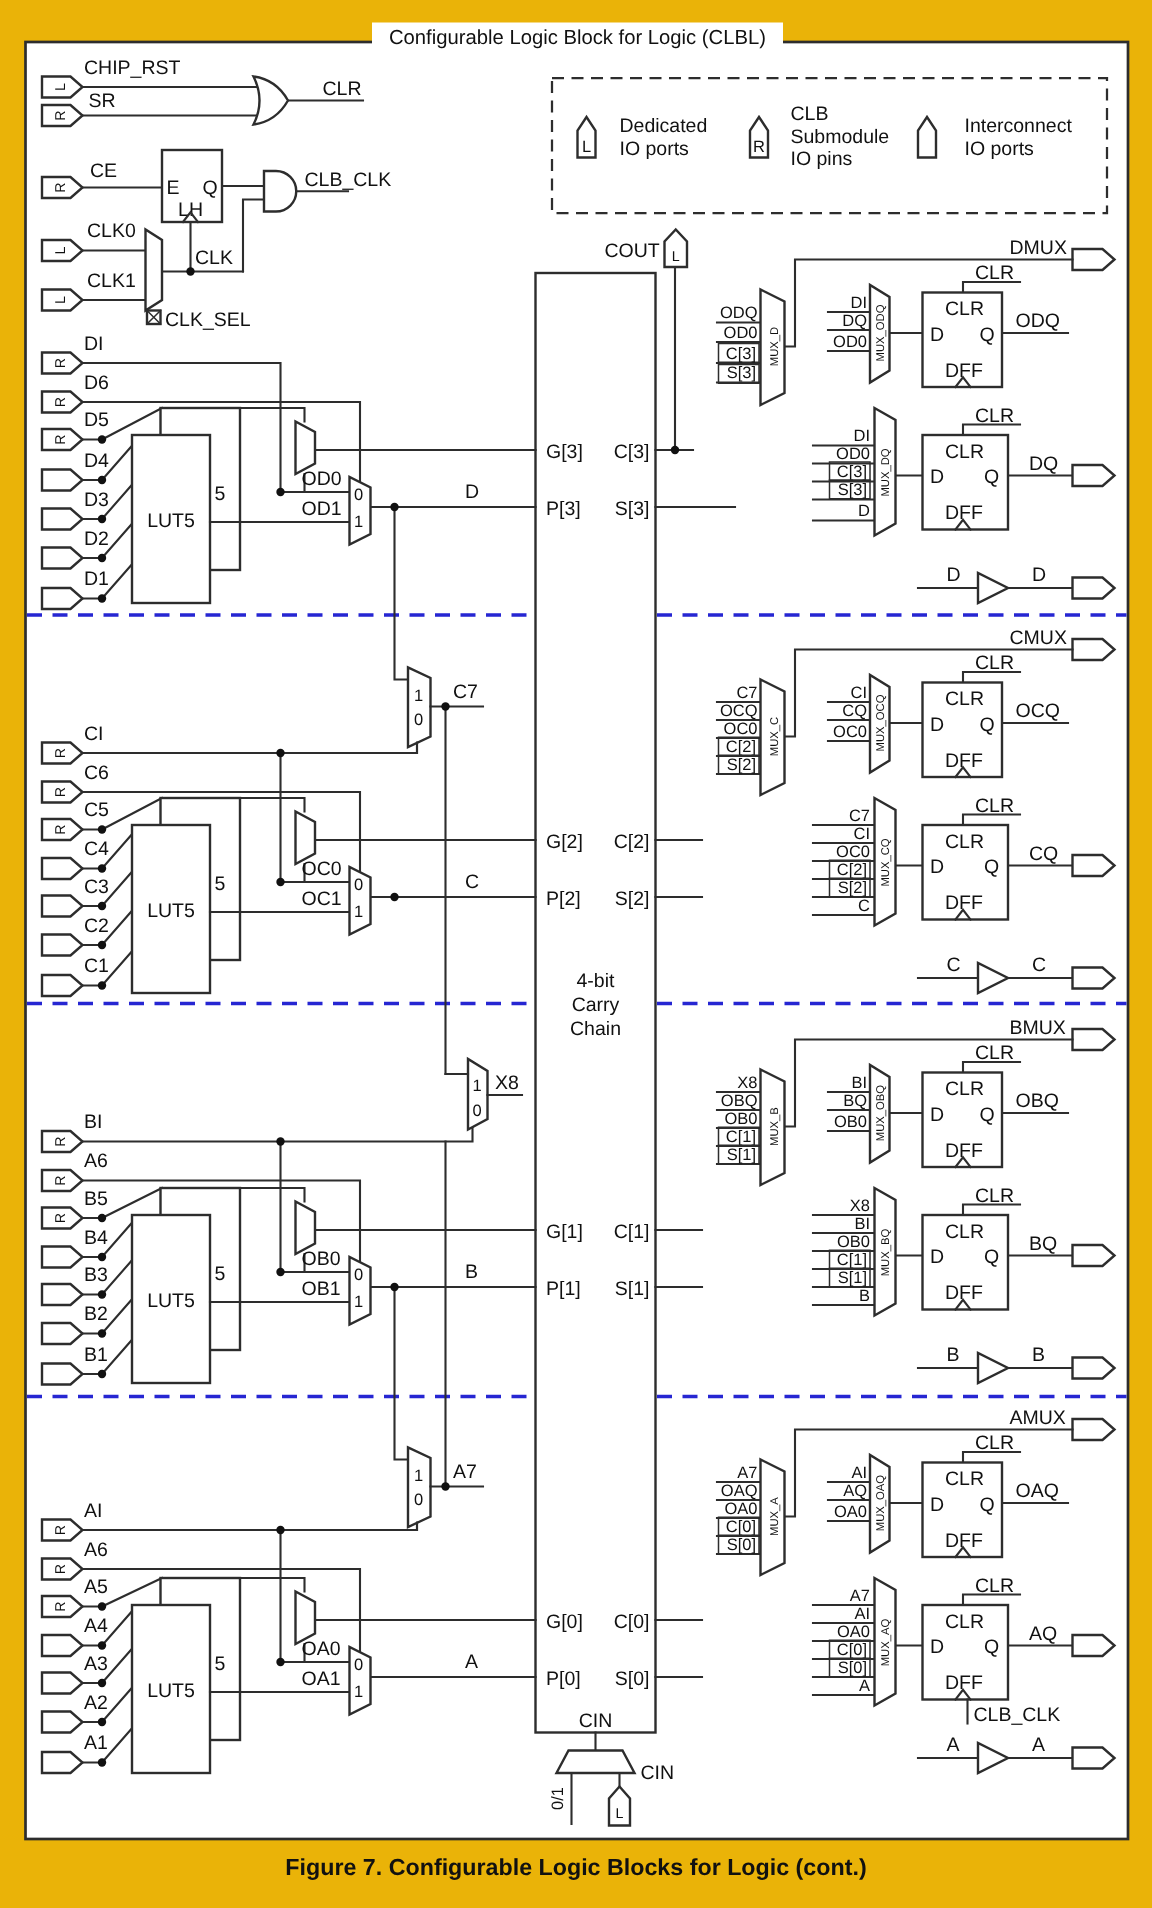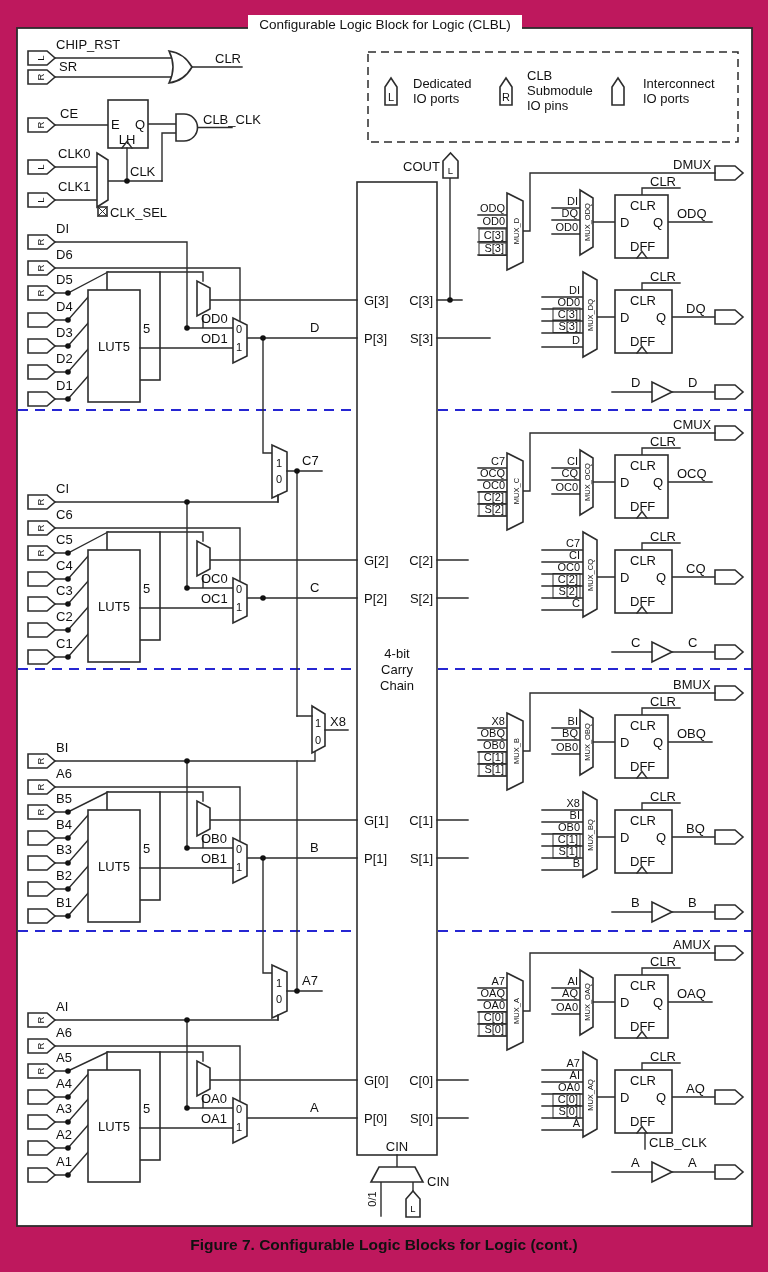--- a/index.html
+++ b/index.html
@@ -1,16 +1,16 @@
 <!DOCTYPE html>
 <html><head>
 <meta charset="utf-8">
 <style>
   html,body{margin:0;padding:0;background:#fff}
-  .stage{width:768px;height:1272px;position:relative;background:#be185d}
+  .stage{width:768px;height:1272px;position:relative;background:#eab308}
   svg{display:block}
   .w{fill:none;stroke:#2d2d2d;stroke-width:1.4;stroke-linecap:square}
   .b{fill:#fff;stroke:#2d2d2d;stroke-width:1.6}
   .bx{fill:none;stroke:#2d2d2d;stroke-width:1}
   .dash{fill:none;stroke:#2d2d2d;stroke-width:1.5;stroke-dasharray:8 5}
   .sep{fill:none;stroke:#2626d2;stroke-width:2.2;stroke-dasharray:10 7}
   .d{fill:#111}
   text{font-family:"Liberation Sans","DejaVu Sans",sans-serif;font-size:13px;fill:#111}
   .s{font-size:11px}
   .v{font-size:7.5px}

